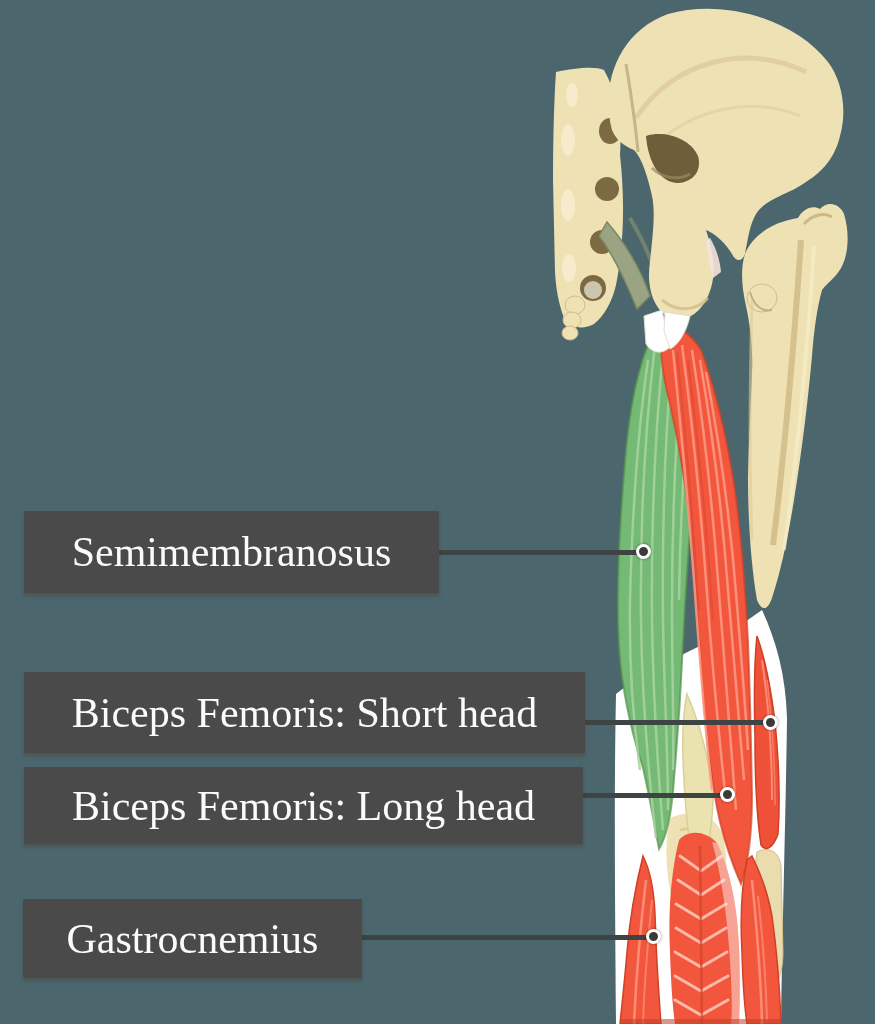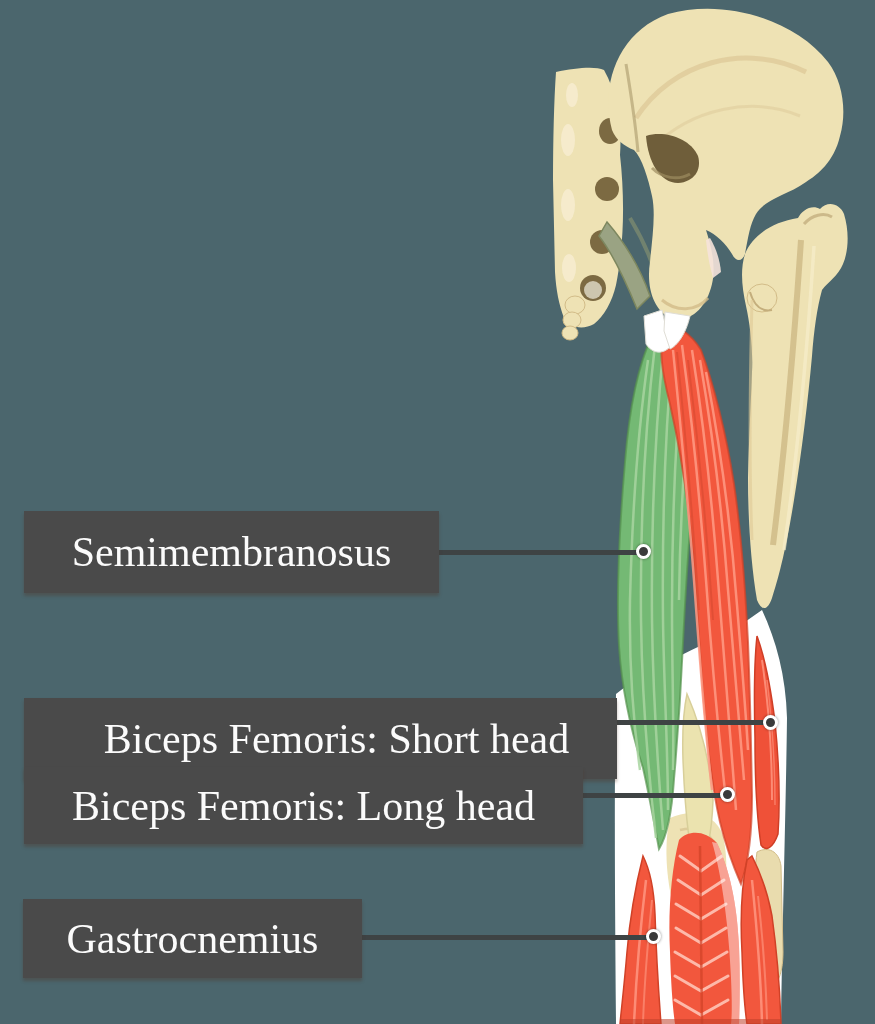--- a/index.html
+++ b/index.html
@@ -9,21 +9,21 @@
     font-family:Liberation Serif, serif;
   }
   .art{position:absolute;left:0;top:0;}
   .label{
     position:absolute;background:#4a4a4a;color:#fbfbfb;
     display:flex;align-items:center;justify-content:center;
     font-size:42px;line-height:1;white-space:nowrap;
     box-shadow:0 3px 3px rgba(80,50,35,.35);
   }
   #label-semimembranosus{left:24px;top:511px;width:415px;height:82px;}
-  #label-short-head{left:24px;top:698px;width:561px;height:81px;padding-left:32px;}
+  #label-short-head{left:24px;top:672px;width:561px;height:81px;}
   #label-long-head{left:24px;top:767px;width:559px;height:77px;text-align:right;}
   #label-gastrocnemius{left:23px;top:899px;width:339px;height:79px;}
   .leader{position:absolute;height:5px;background:#3e4344;}
   #leader-semimembranosus{left:437px;top:550px;width:207px;}
   #leader-short-head{left:583px;top:720px;width:188px;}
   #leader-long-head{left:581px;top:793px;width:147px;}
   #leader-gastrocnemius{left:360px;top:935px;width:294px;}
   .dot{
     position:absolute;width:9px;height:9px;background:#3a3a3a;
     border:3.5px solid #ffffff;border-radius:50%;

